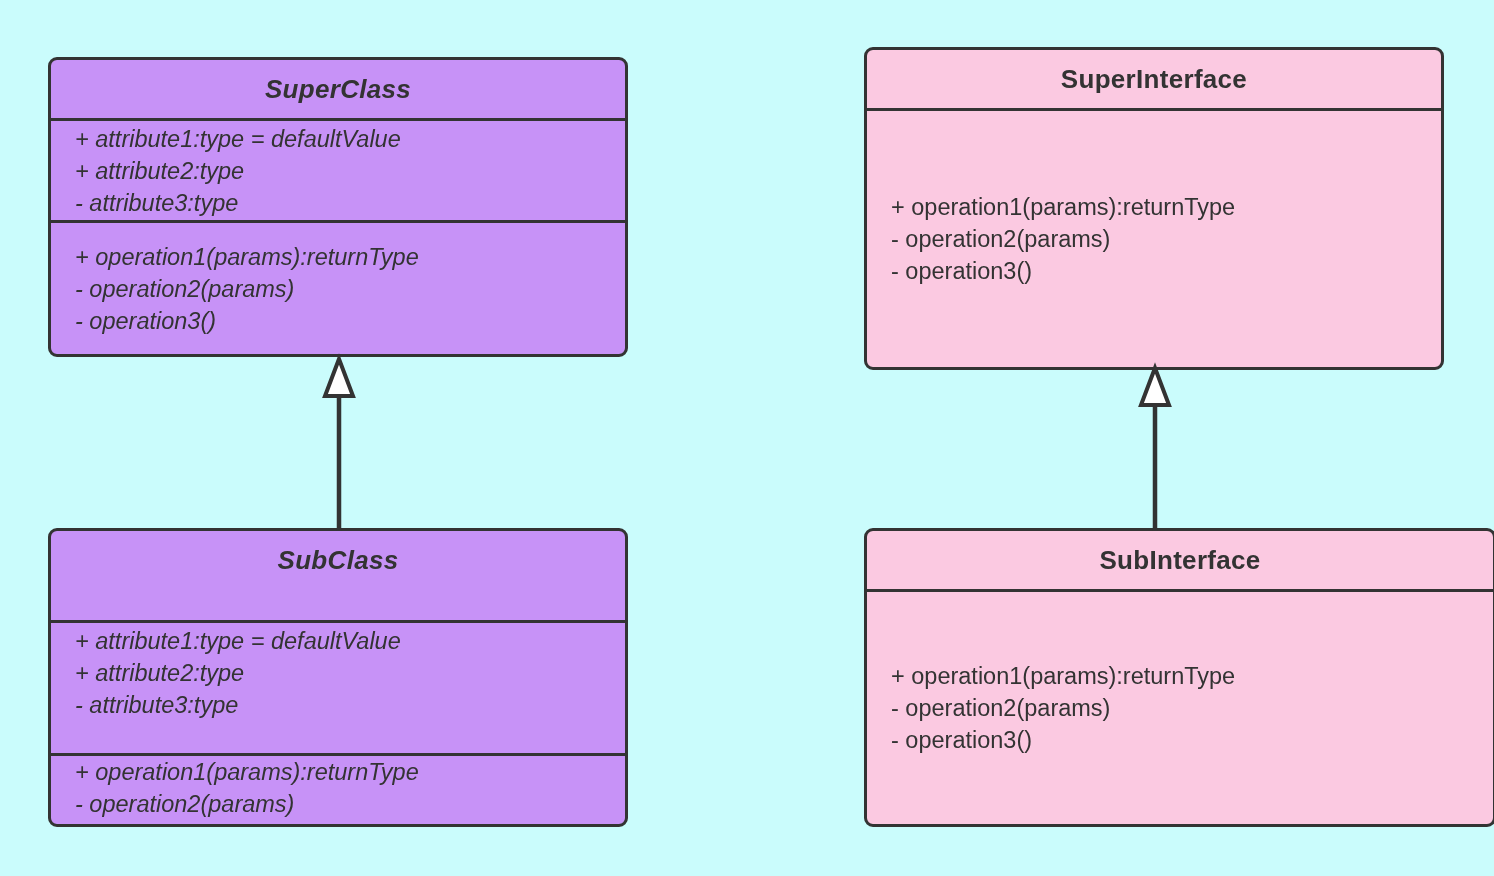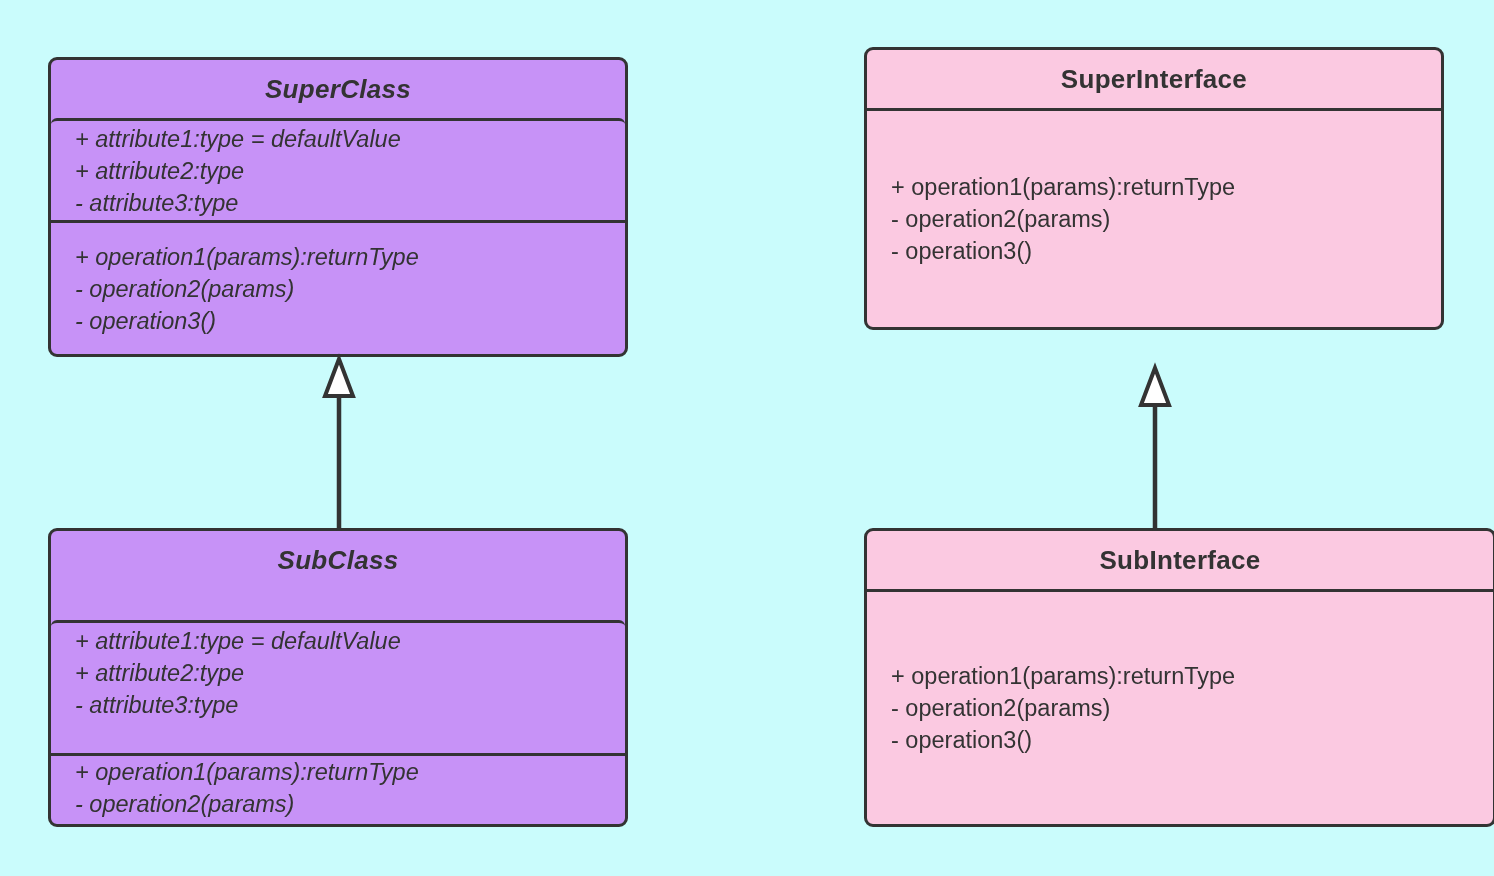--- a/index.html
+++ b/index.html
@@ -50,21 +50,21 @@
     flex-direction: column;
     justify-content: center;
     padding-left: 24px;
   }
   .class-node .compartment { font-style: italic; }
   .member-line {
     font-size: 23.5px;
     line-height: 32px;
     white-space: nowrap;
   }
-  .attrs-compartment { flex: 0 0 102px; border-radius: 6px; }
+  .attrs-compartment { flex: 0 0 102px; }
   .ops-compartment { flex: 1 1 auto; }
   .iface-body { flex: 1 1 auto; }
   .edge-svg { position: absolute; overflow: visible; }
   .edge-svg line {
     stroke: var(--stroke);
     stroke-width: 4.5;
   }
   .edge-svg polygon {
     fill: var(--arrowhead-fill);
     stroke: var(--stroke);
@@ -98,21 +98,21 @@
       <div class="member-line">+ attribute2:type</div>
       <div class="member-line">- attribute3:type</div>
     </div>
     <div class="compartment ops-compartment">
       <div class="member-line">+ operation1(params):returnType</div>
       <div class="member-line">- operation2(params)</div>
       <div class="member-line">- operation3()</div>
     </div>
   </section>
 
-  <section class="uml-box interface-node" style="left:864px; top:47px; width:580px; height:283px;">
+  <section class="uml-box interface-node" style="left:864px; top:47px; width:580px; height:323px;">
     <header class="uml-title">SuperInterface</header>
     <div class="compartment iface-body">
       <div class="member-line">+ operation1(params):returnType</div>
       <div class="member-line">- operation2(params)</div>
       <div class="member-line">- operation3()</div>
     </div>
   </section>
 
   <section class="uml-box interface-node" style="left:864px; top:528px; width:632px; height:299px;">
     <header class="uml-title">SubInterface</header>

